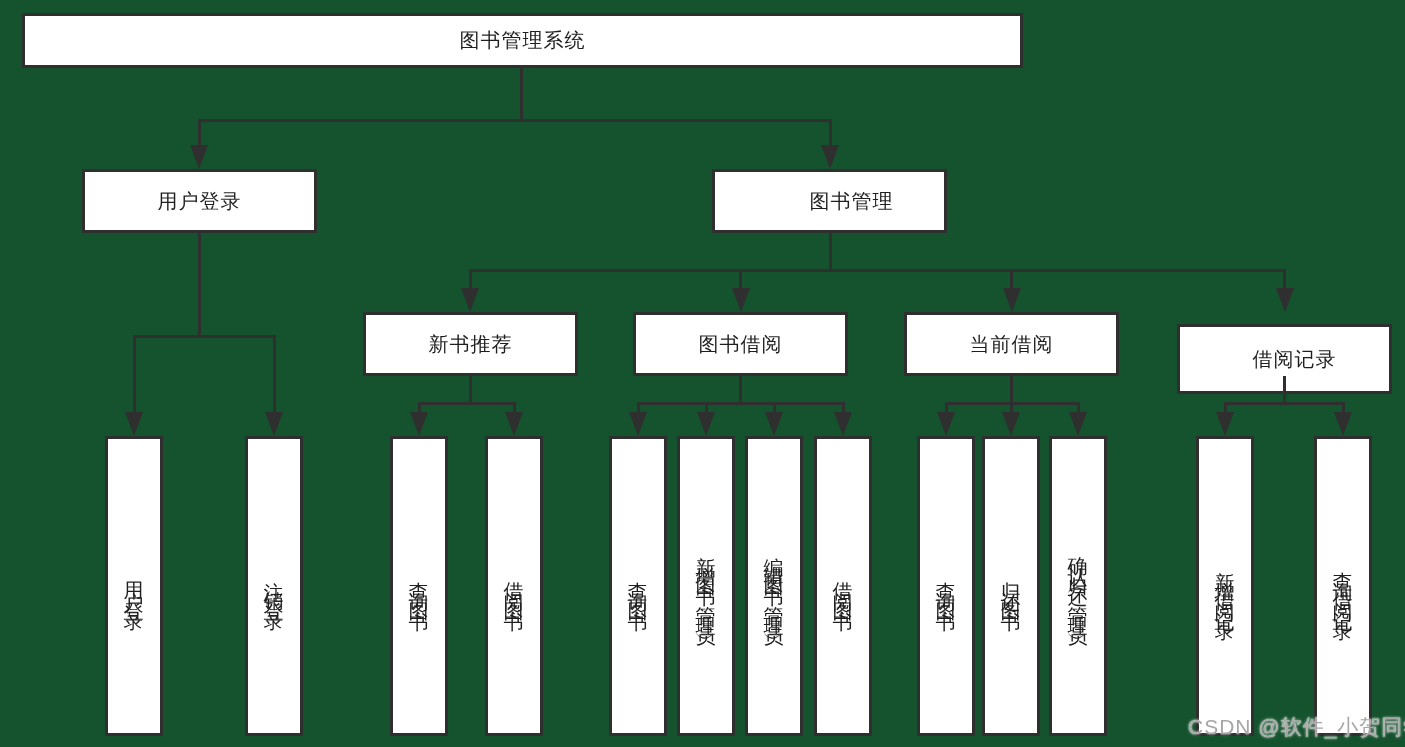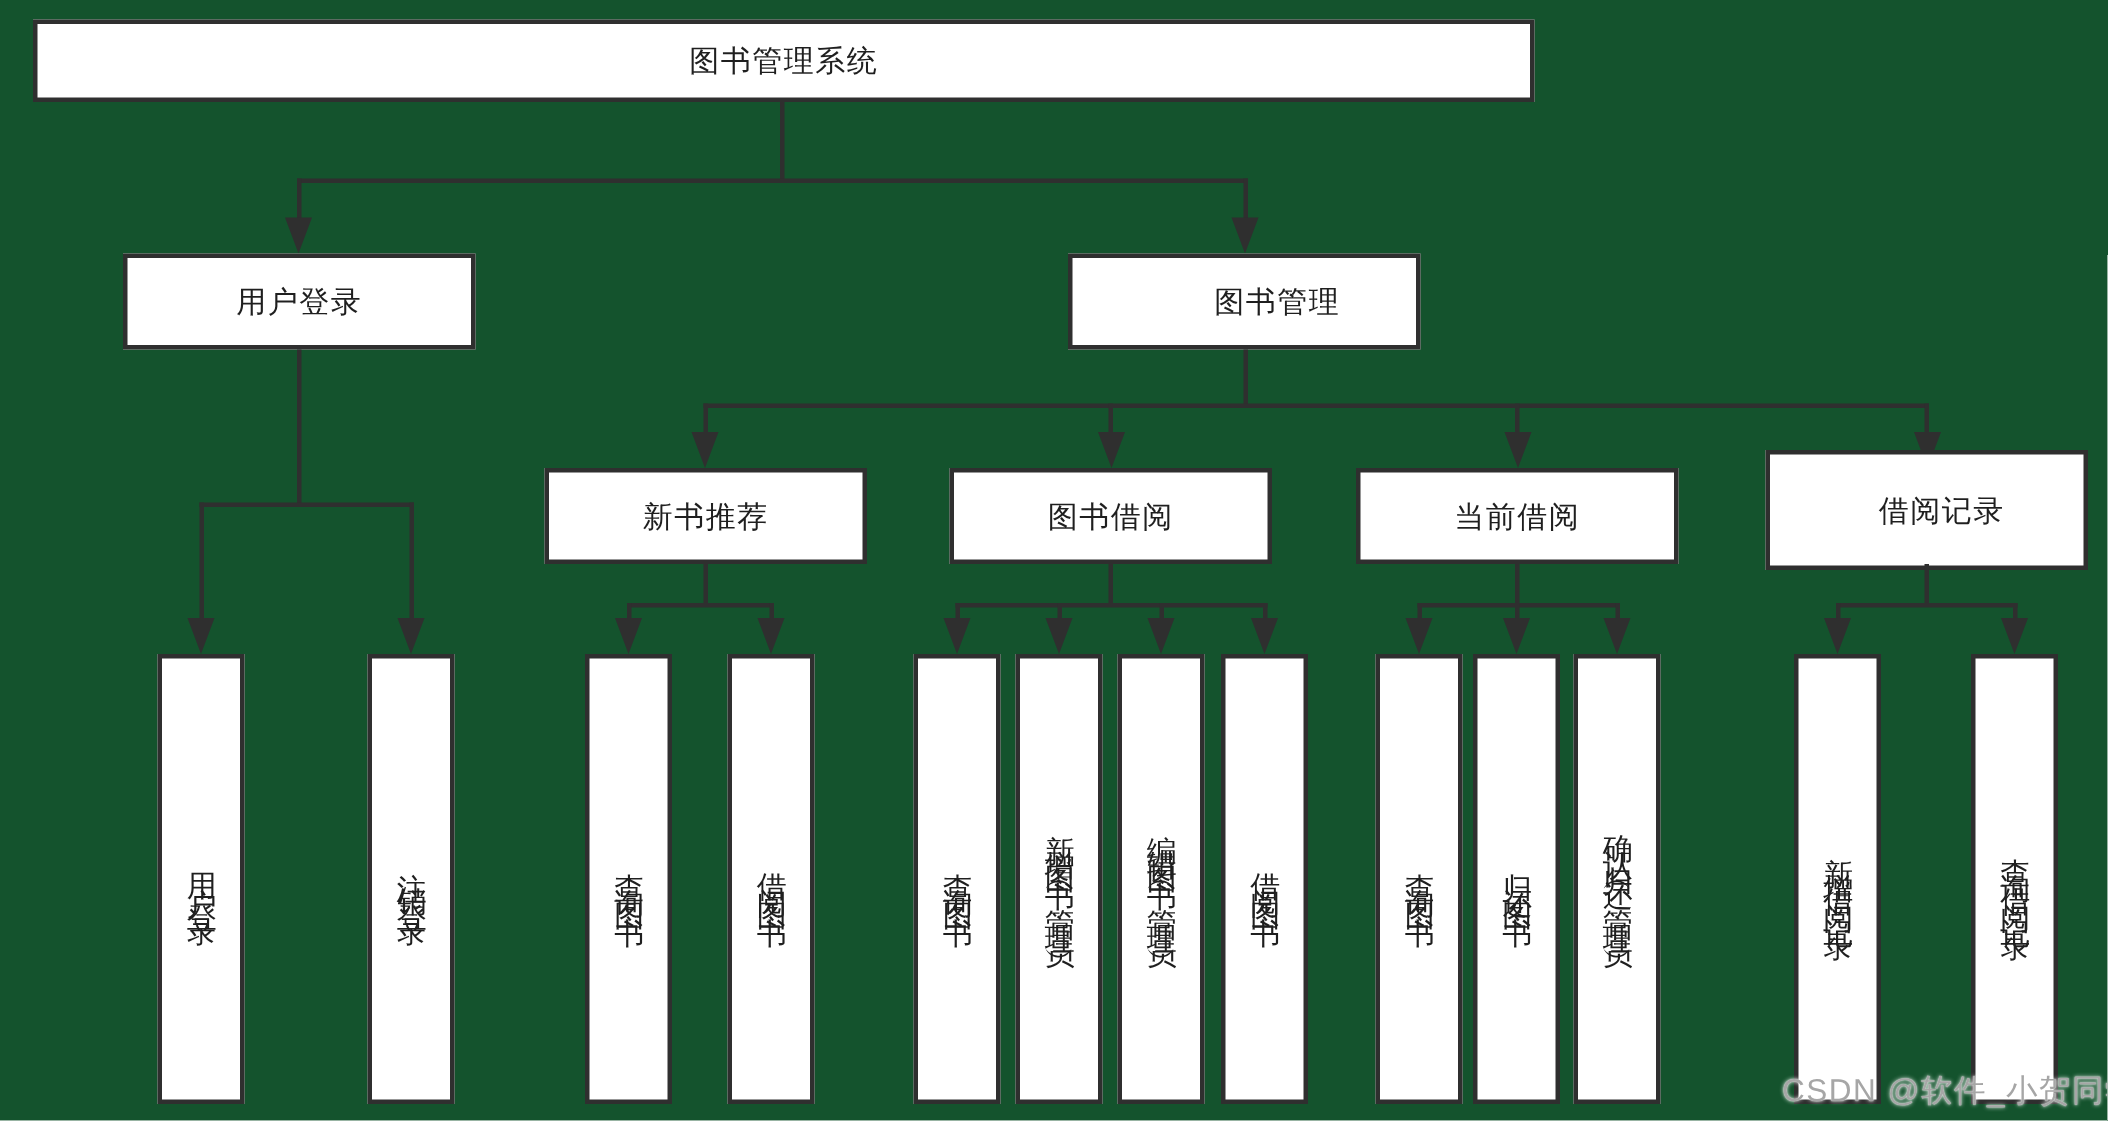--- a/index.html
+++ b/index.html
@@ -110,21 +110,21 @@
 
   <div class="node" style="left:363px; top:312px; width:215px; height:64px;">
     <span>新书推荐</span>
   </div>
   <div class="node" style="left:633px; top:312px; width:215px; height:64px;">
     <span>图书借阅</span>
   </div>
   <div class="node" style="left:904px; top:312px; width:215px; height:64px;">
     <span>当前借阅</span>
   </div>
-  <div class="node" style="left:1177px; top:300px; width:215px; height:80px;padding-left:20px;">
+  <div class="node" style="left:1177px; top:324px; width:215px; height:70px;padding-left:20px;">
     <span>借阅记录</span>
   </div>
 
   <div class="vline" style="left:468.5px; top:376px; height:28px;"></div>
   <div class="vline" style="left:739px; top:376px; height:28px;"></div>
   <div class="vline" style="left:1010px; top:376px; height:28px;"></div>
   <div class="vline" style="left:1283px; top:376px; height:28px;"></div>
 
   <div class="hline" style="left:417.5px; top:401.5px; width:98px;"></div>
   <div class="hline" style="left:636.5px; top:401.5px; width:208px;"></div>

